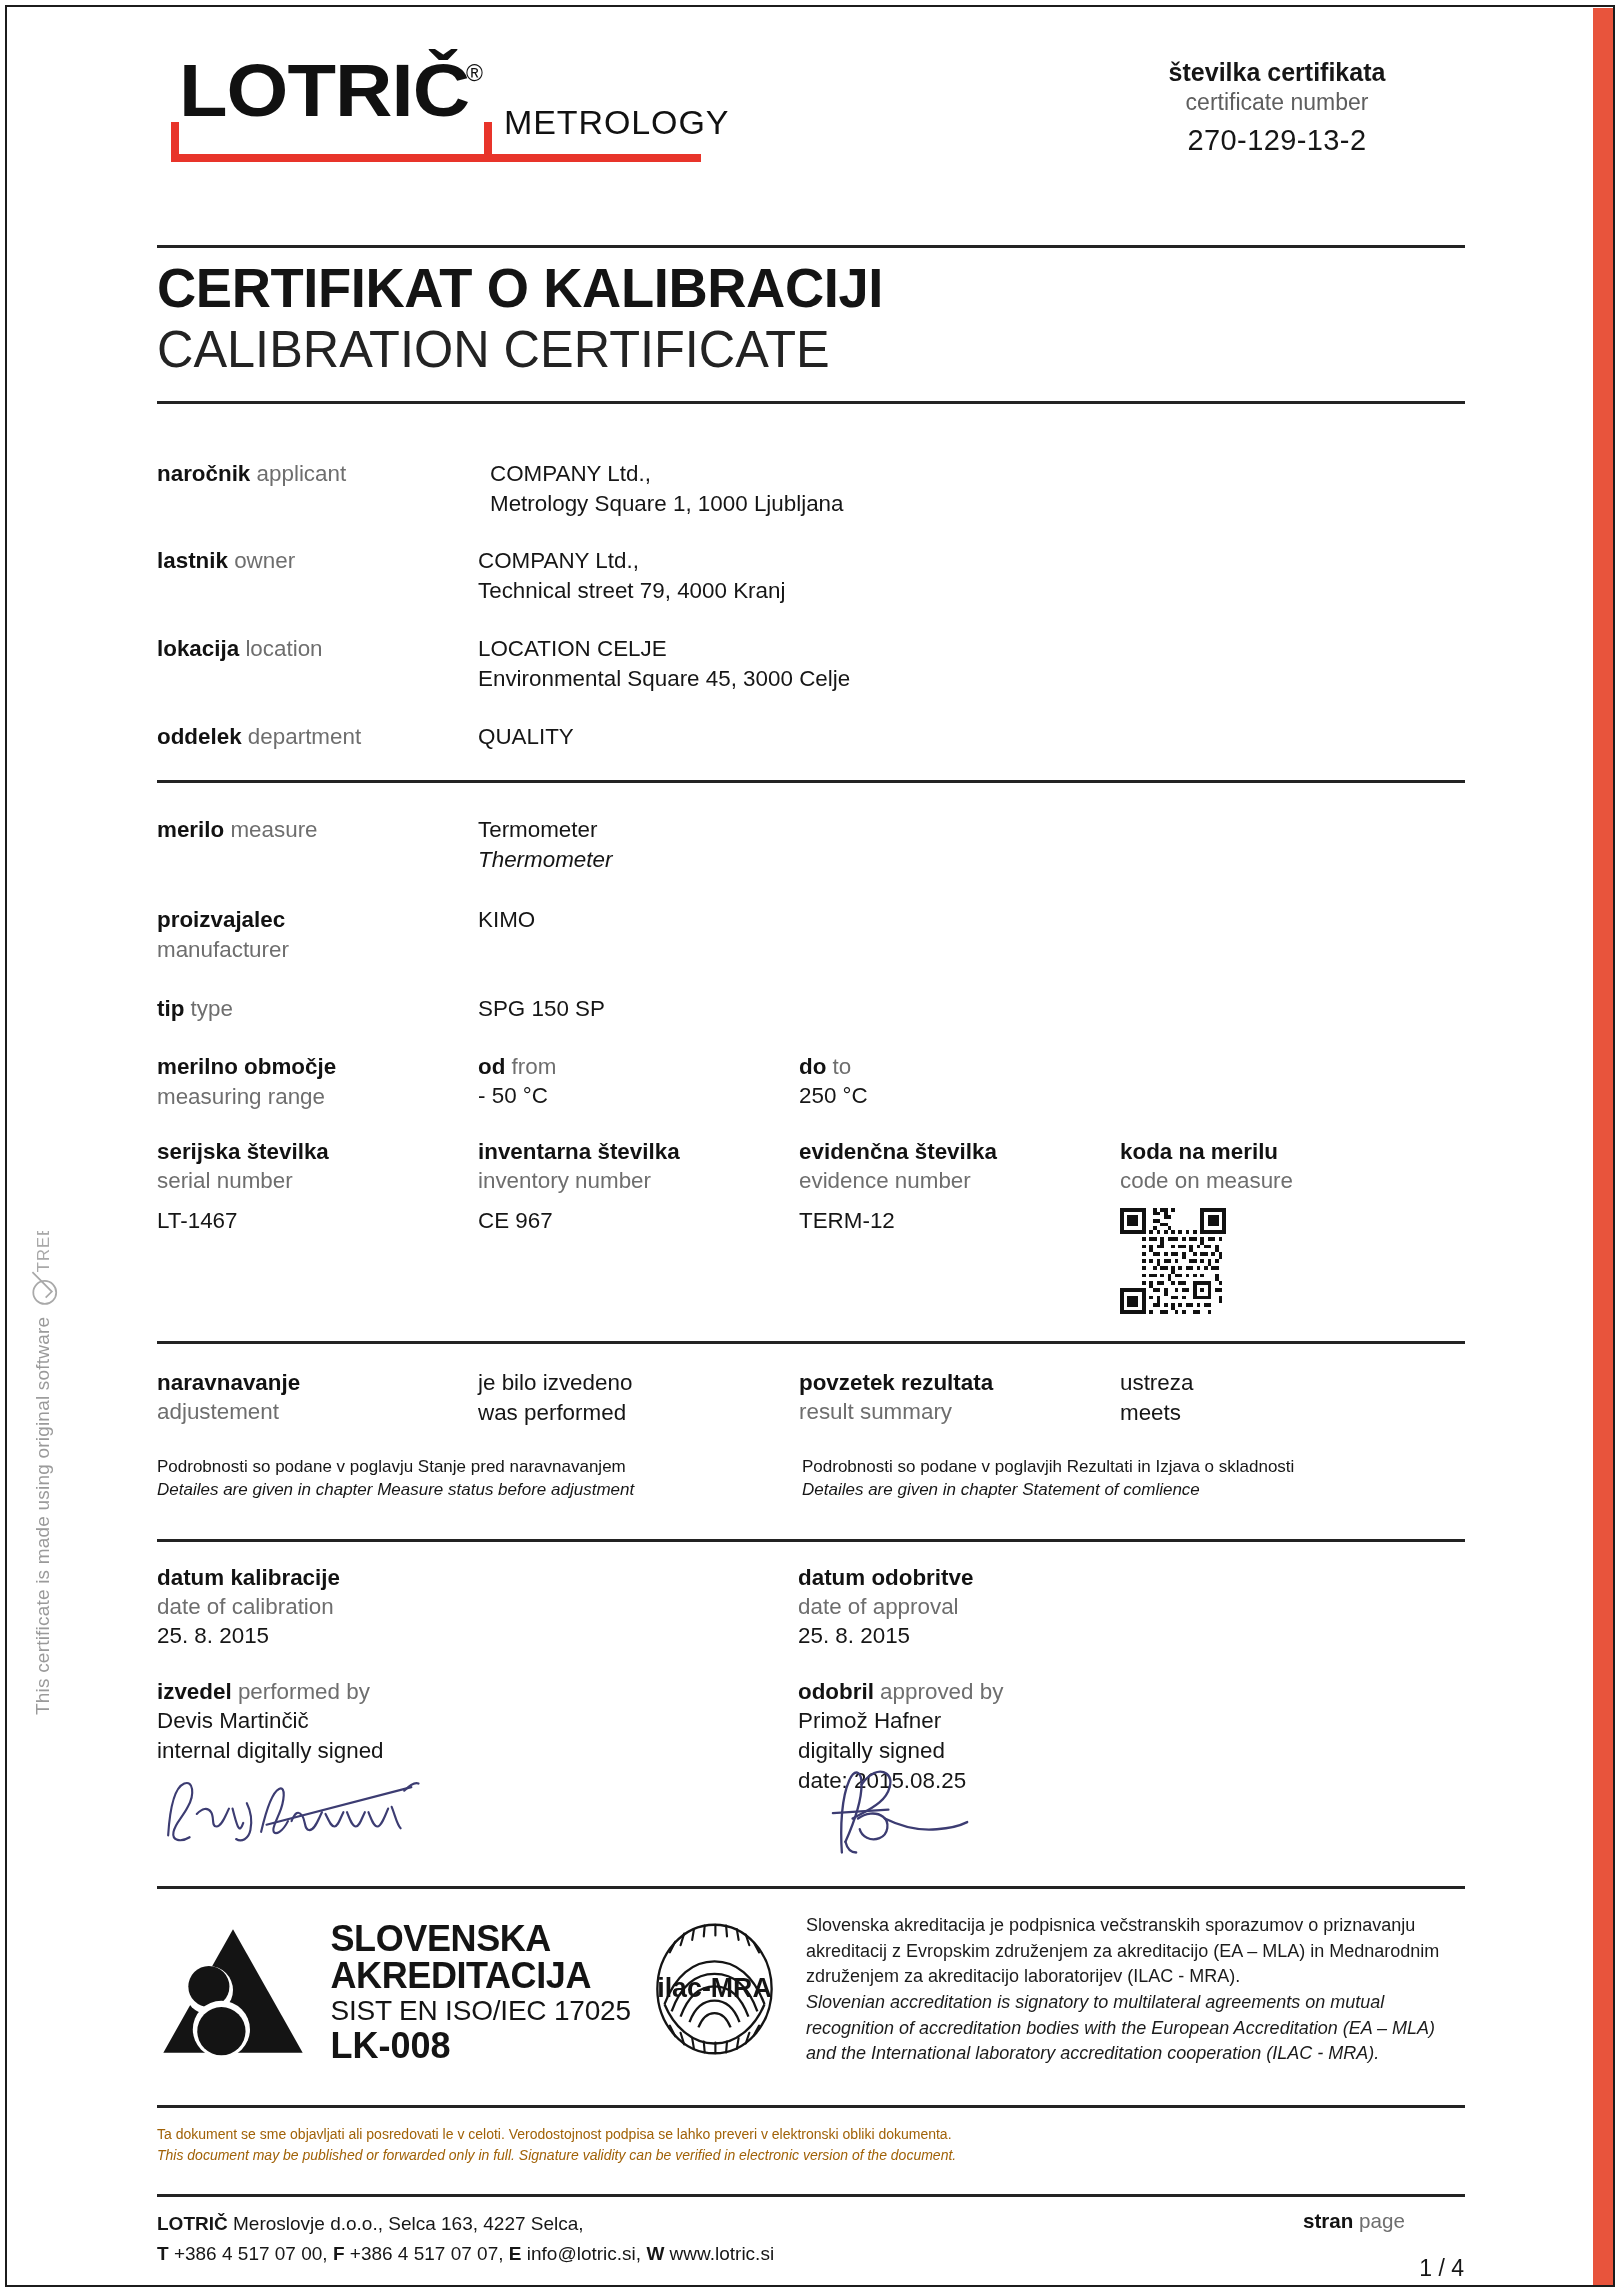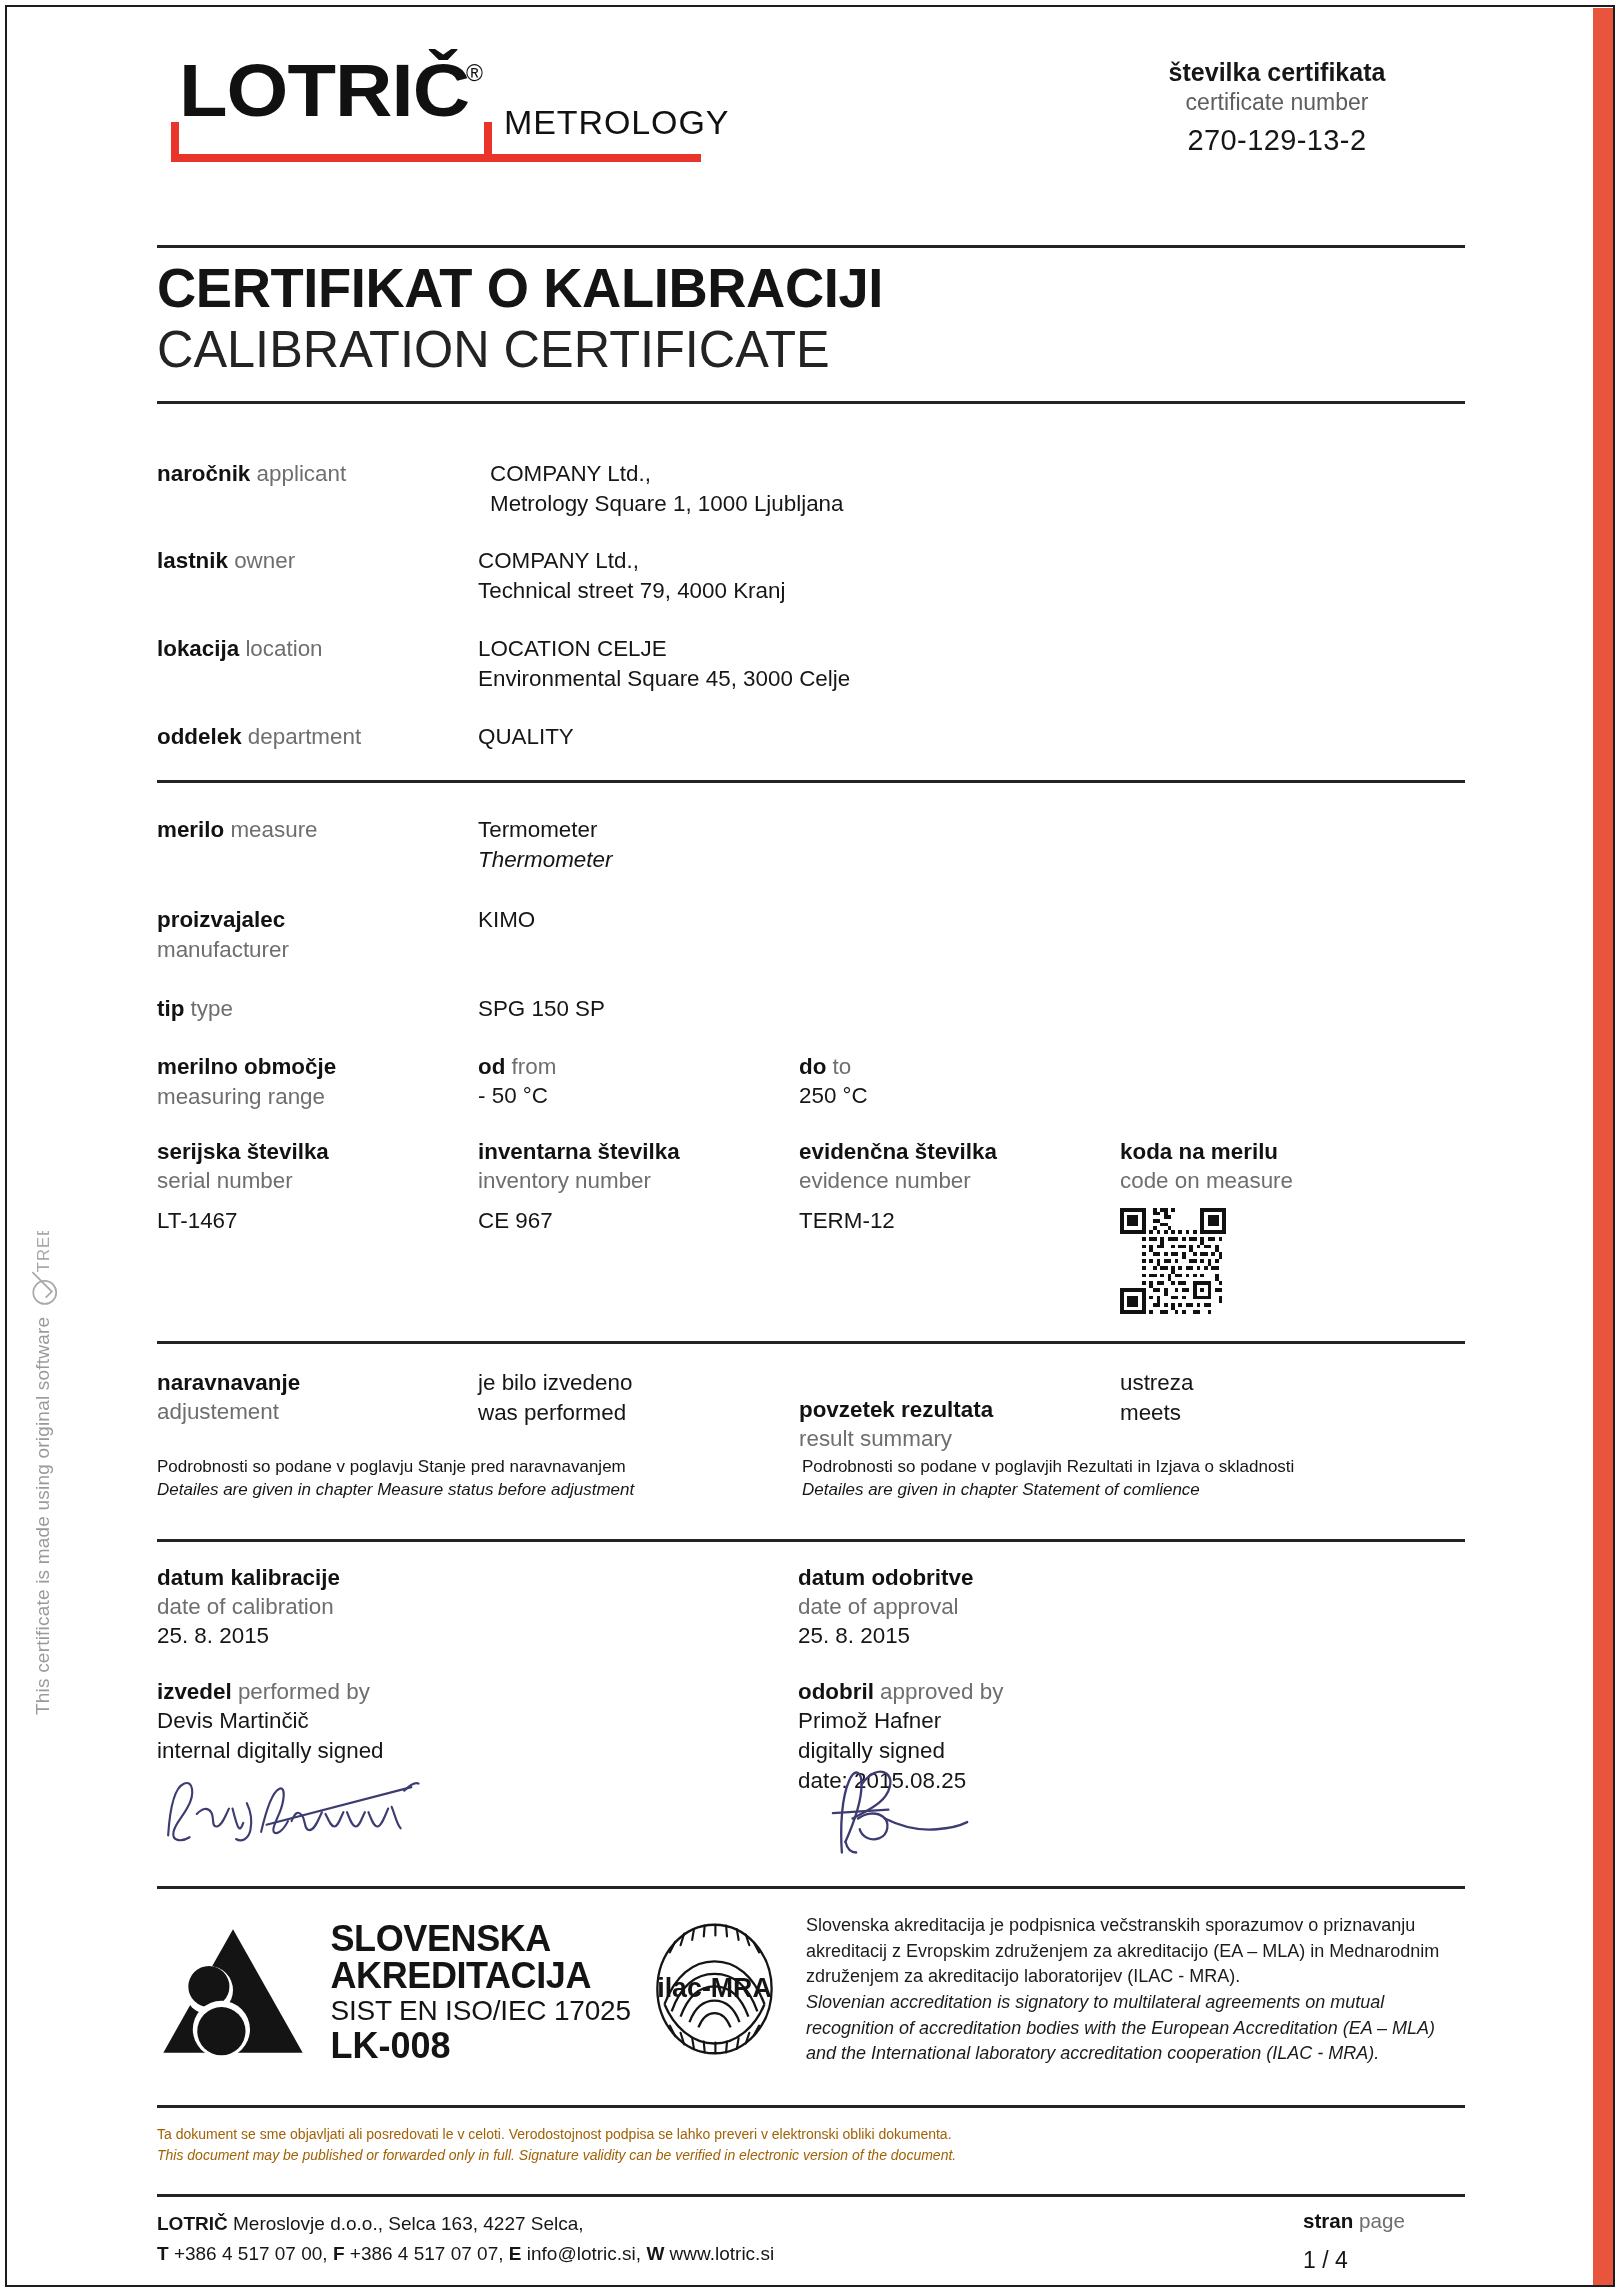--- a/index.html
+++ b/index.html
@@ -350,21 +350,21 @@
   .page-no {
     position: absolute;
     right: 94px;
     text-align: left;
     width: 161px;
     font-size: 20.6px;
     color: #161616;
   }
   .page-no .sl { font-weight: 700; color: #121212; }
   .page-no .en { color: #6e6e6e; }
-  .page-no .val { font-size: 23px; margin-top: 14px; }
+  .page-no .val { font-size: 23px; margin-top: 22px; text-align: right; }
 </style>
 </head>
 <body>
 
 <div id="page">
 
   <div class="page-frame"></div>
   <div class="red-stripe"></div>
 
   <div class="sidenote">
@@ -660,21 +660,21 @@
 
     <div class="field-row" style="top:1368px;">
       <div class="col" style="width:321px;">
         <div class="col-label-sl">naravnavanje</div>
         <div class="col-label-en">adjustement</div>
       </div>
       <div class="col" style="width:321px;">
         <div class="fld-value">je bilo izvedeno</div>
         <div class="fld-value ital">was performed</div>
       </div>
-      <div class="col" style="width:321px;margin-top:27px;">
+      <div class="col" style="width:321px;">
         <div class="col-label-sl">povzetek rezultata</div>
         <div class="col-label-en">result summary</div>
       </div>
       <div class="col" style="width:304px;">
         <div class="fld-value">ustreza</div>
         <div class="fld-value ital">meets</div>
       </div>
     </div>
 
     <div class="detail-line" style="top:1455px; width:627px;">

